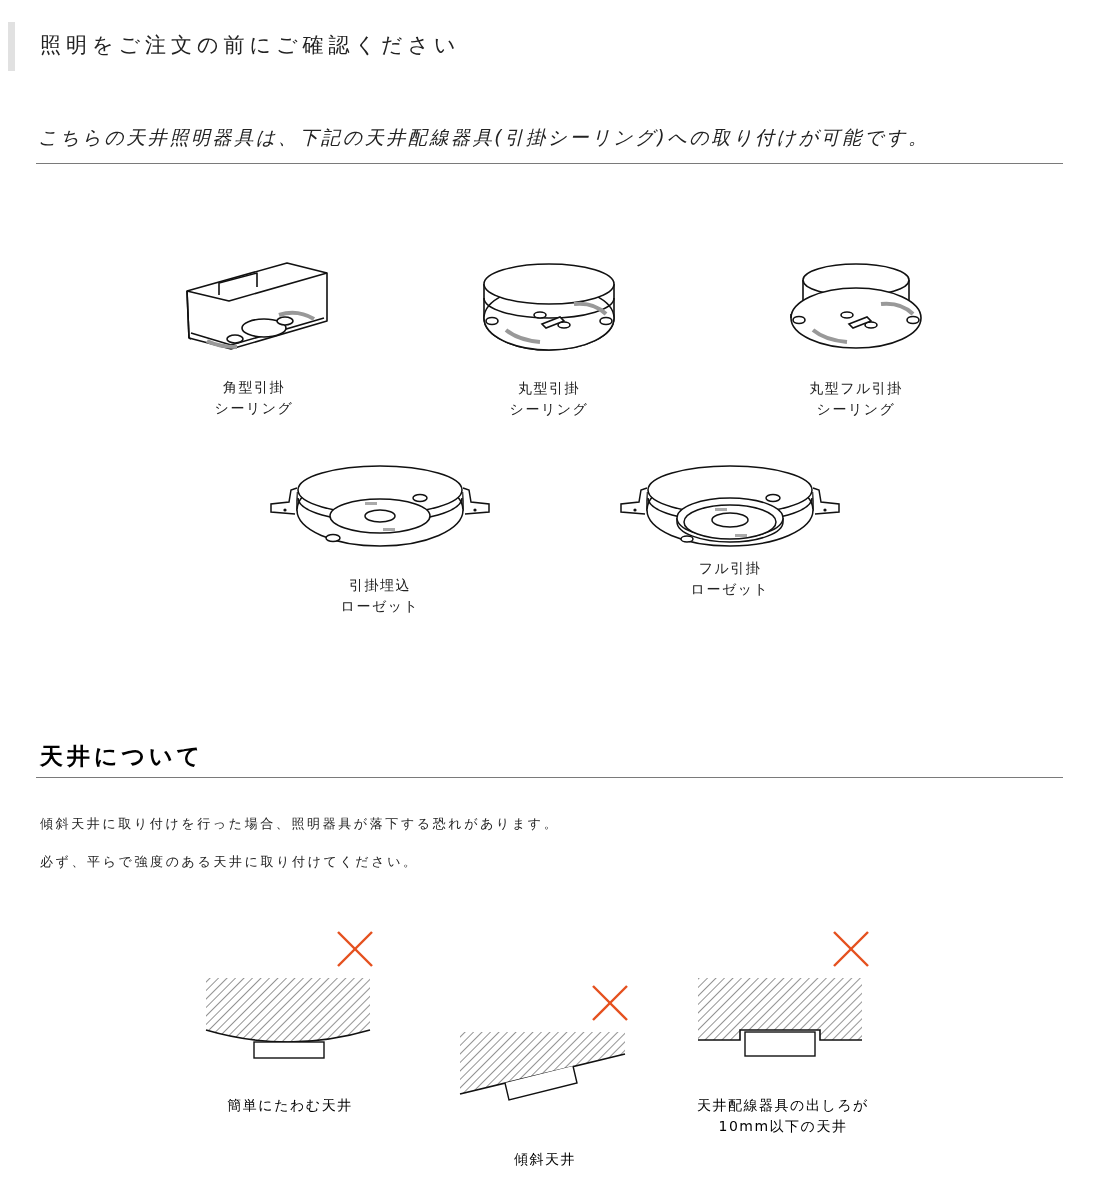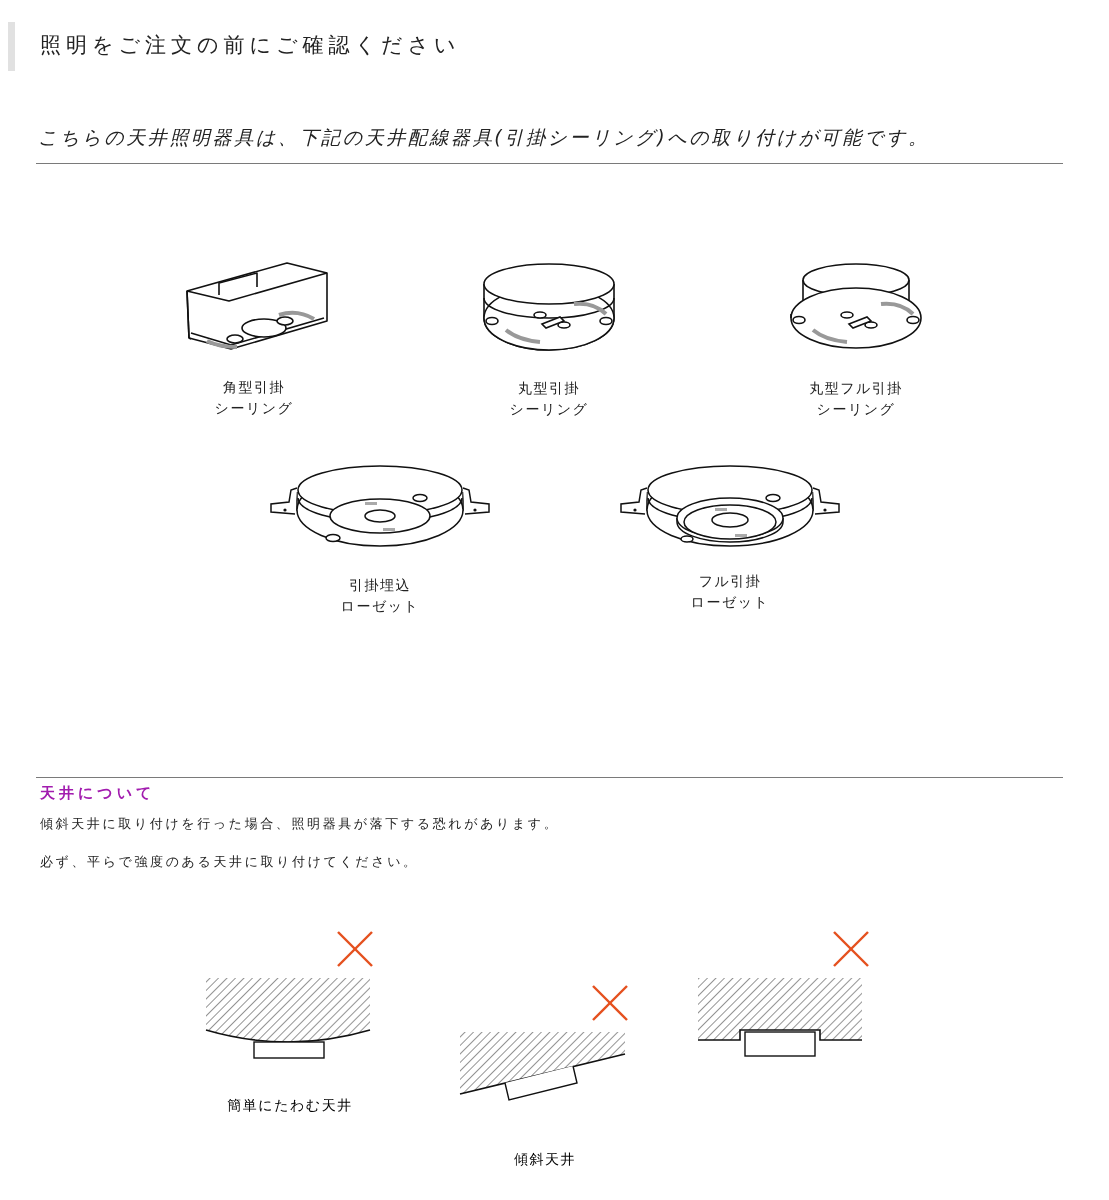--- a/index.html
+++ b/index.html
@@ -9,21 +9,21 @@
   .title-bar { position: absolute; left: 8px; top: 22px; width: 7px; height: 49px; background: #e1e1e1; }
   .main-title { position: absolute; left: 40px; top: 31px; font-size: 21px; letter-spacing: 5px; color: #222; font-weight: 300; }
 
   .intro { position: absolute; left: 38px; top: 125px; font-size: 19px; letter-spacing: 2.6px; color: #222; white-space: nowrap; font-style: italic; }
   .rule { position: absolute; left: 36px; width: 1027px; height: 1px; background: #7a7a7a; }
 
   .fixture { position: absolute; text-align: center; }
   .fixture svg { display: block; margin: 0 auto; }
   .fixture-label { font-size: 14px; letter-spacing: 1.5px; line-height: 21px; color: #222; }
 
-  .section-title { position: absolute; left: 40px; top: 741px; font-size: 15px; letter-spacing: 4px; color: #a21caf; margin-top: 43px; }
+  .section-title { position: absolute; left: 40px; top: 741px; font-size: 23px; letter-spacing: 4px; color: #000000; }
 
   .body-line { position: absolute; left: 40px; font-size: 13px; letter-spacing: 2.6px; color: #222; white-space: nowrap; }
 
   .ceiling { position: absolute; text-align: center; }
   .ceiling-label { font-size: 14px; letter-spacing: 1.5px; line-height: 21px; color: #000000; }
 </style>
 </head>
 <body>
 
 <div class="title-bar"></div>
@@ -137,21 +137,21 @@
       <ellipse cx="158" cy="38" rx="7" ry="3.5"></ellipse>
       <ellipse cx="72" cy="79" rx="6" ry="3"></ellipse>
       <path d="M32 28 L26 30 L24 42 L6 44 L6 52 L30 54"></path>
       <path d="M198 28 L204 30 L206 42 L224 44 L224 52 L200 54"></path>
     </g>
     <circle cx="20" cy="50" r="1.6" fill="#111"></circle>
     <circle cx="210" cy="50" r="1.6" fill="#111"></circle>
     <rect x="100" y="48" width="12" height="3" fill="#aaa"></rect>
     <rect x="120" y="74" width="12" height="3" fill="#aaa"></rect>
   </svg>
-  <div class="fixture-label" style="margin-top:20px;font-family:Liberation Mono, monospace;">
+  <div class="fixture-label" style="margin-top:6px;">
     <div>フル引掛</div>
     <div>ローゼット</div>
   </div>
 </div>
 
 <h2 class="section-title">天井について</h2>
 <div class="rule" style="top:777px;"></div>
 
 <p class="body-line" style="top:815px;">傾斜天井に取り付けを行った場合、照明器具が落下する恐れがあります。</p>
 <p class="body-line" style="top:853px;">必ず、平らで強度のある天井に取り付けてください。</p>
@@ -198,13 +198,17 @@
 <div class="ceiling" style="left:672px; top:928px; width:222px;">
   <svg width="222" height="135" viewBox="0 0 222 135">
     <path d="M26 50 L190 50 L190 112 L148 112 L148 102 L68 102 L68 112 L26 112 Z" fill="url(#hatch)"></path>
     <path d="M26 112 L68 112 L68 102 L148 102 L148 112 L190 112" stroke="#111" stroke-width="1.6" fill="none"></path>
     <rect x="73" y="104" width="70" height="24" fill="#fff" stroke="#111" stroke-width="1.4"></rect>
     <g stroke="#e5501e" stroke-width="2.4">
       <line x1="162" y1="4" x2="196" y2="38"></line>
       <line x1="196" y1="4" x2="162" y2="38"></line>
     </g>
   </svg>
+  <div class="ceiling-label" style="margin-top:28px;">
+    <div>天井配線器具の出しろが</div>
+    <div>10mm以下の天井</div>
+  </div>
 </div>
 
 </body></html>

